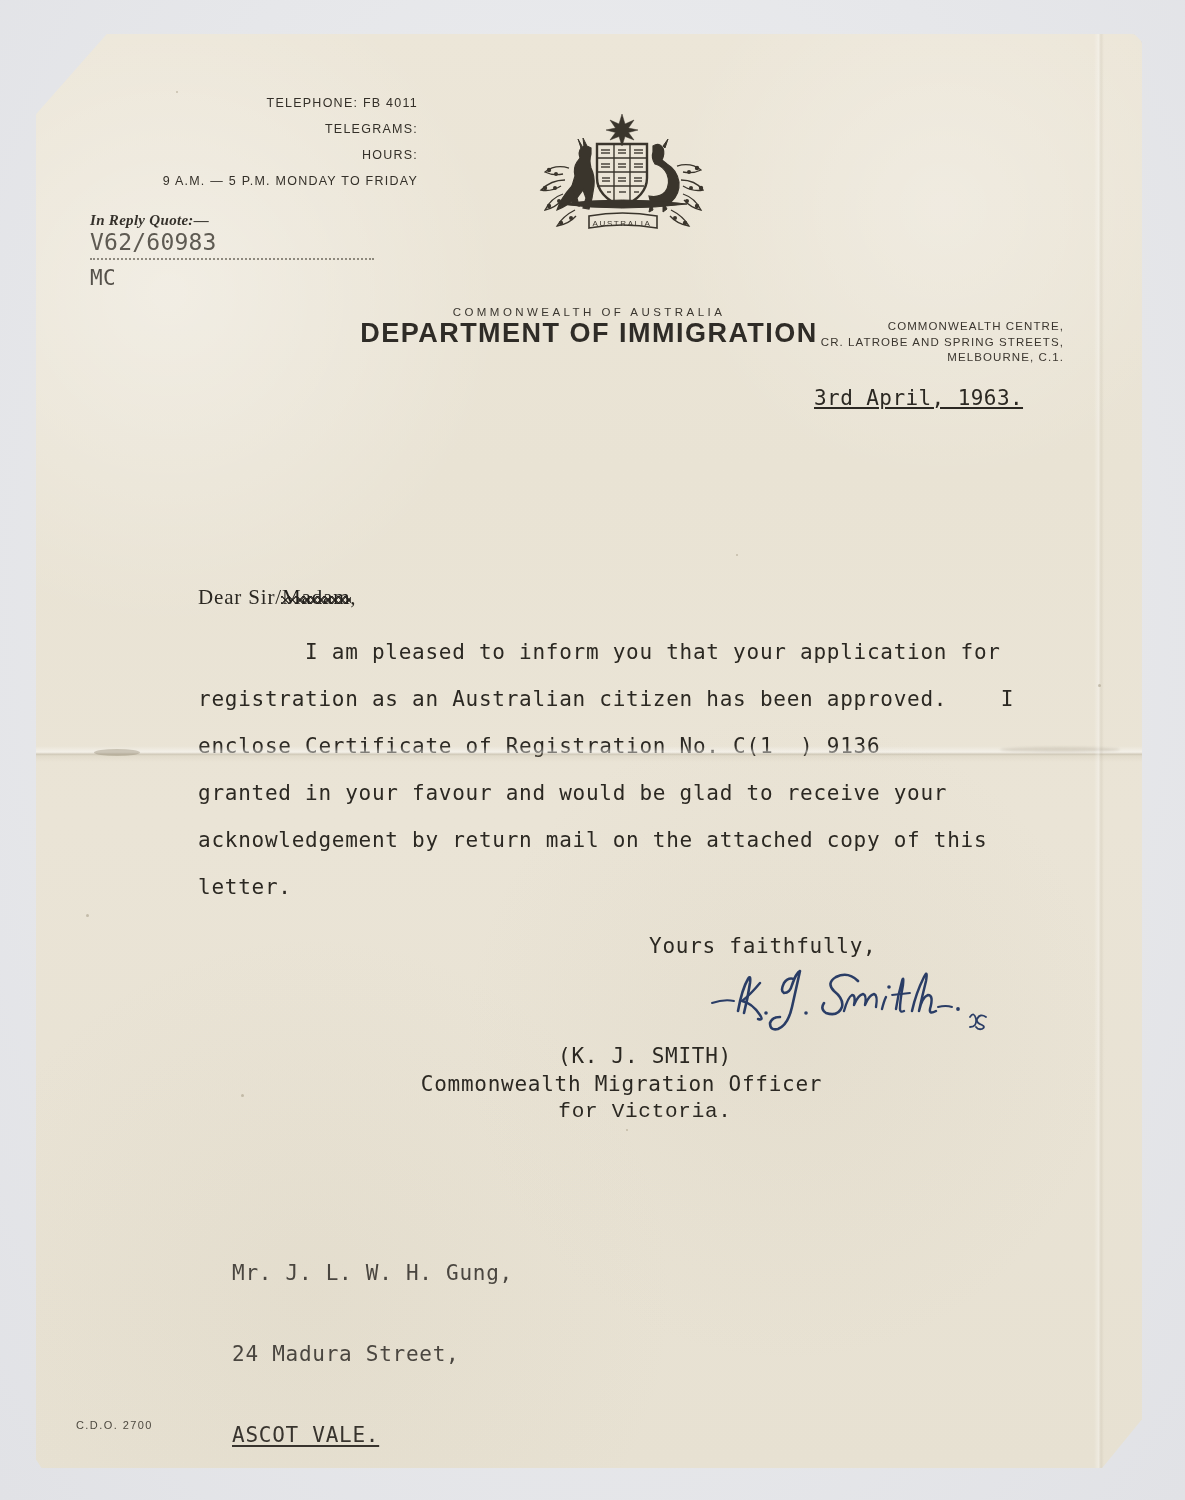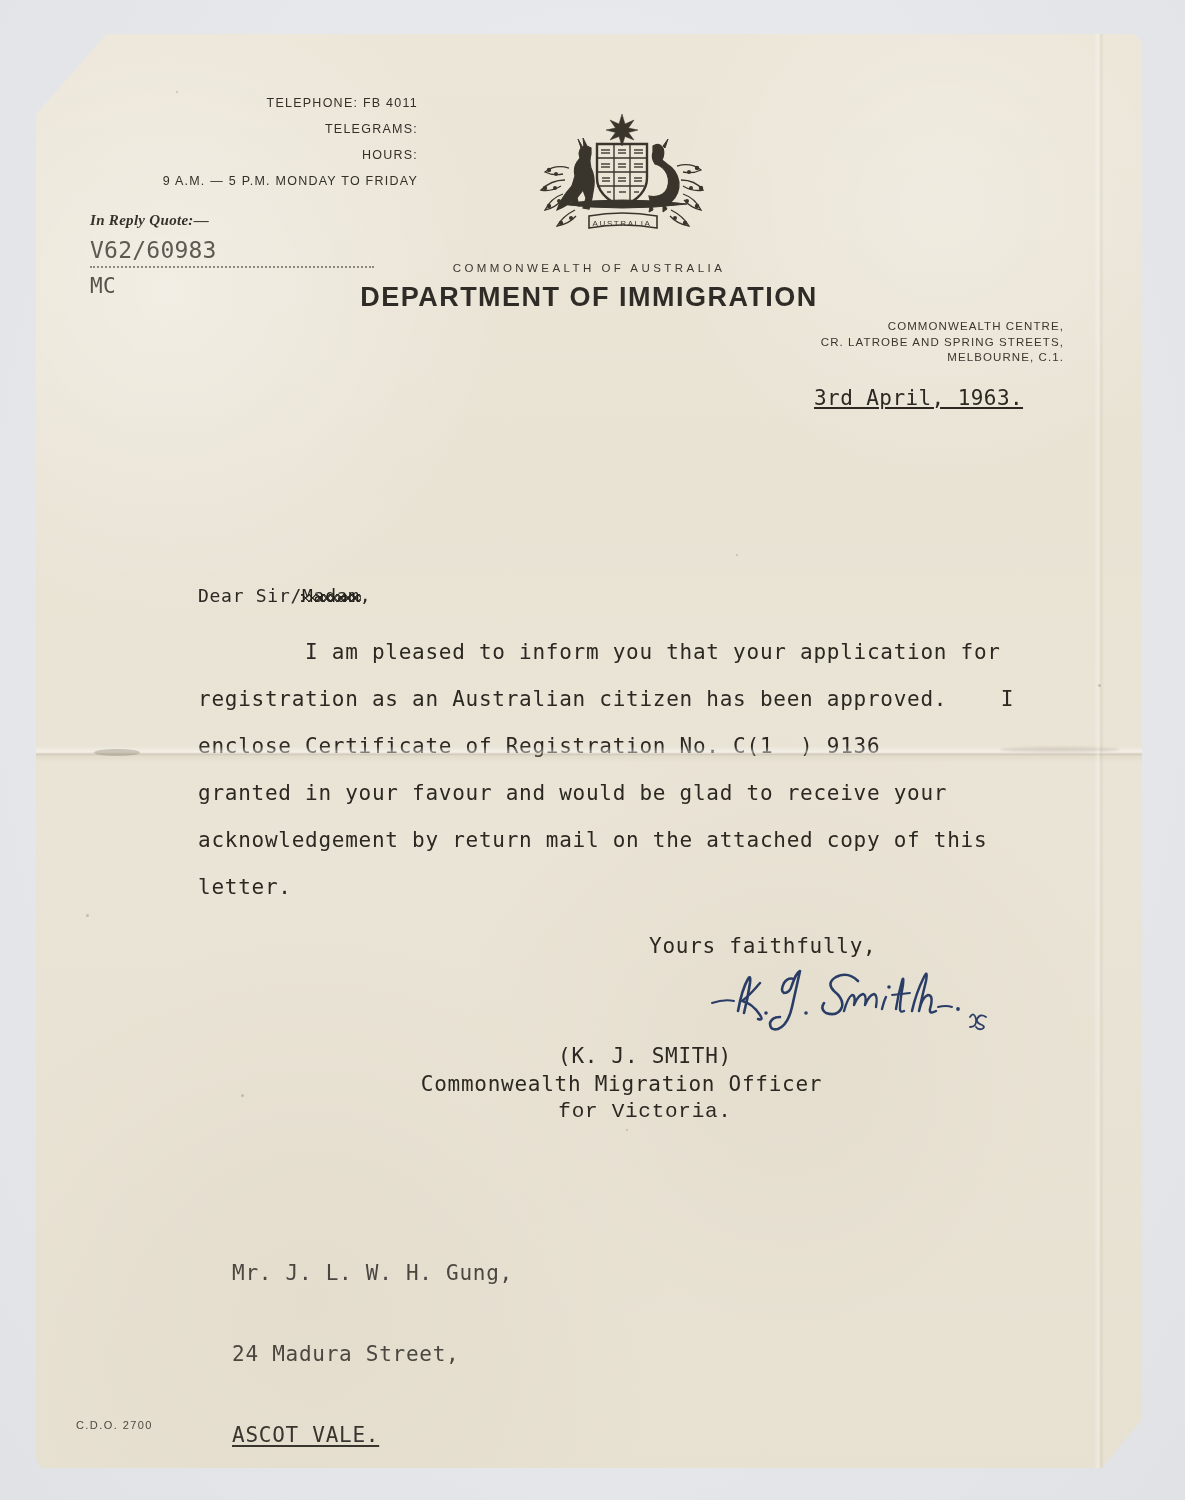--- a/index.html
+++ b/index.html
@@ -116,20 +116,21 @@
     position: absolute;
     border-radius: 50%;
     background: rgba(140,128,102,0.40);
     pointer-events: none;
   }
 
   
   .lh-text {
     color: #33302c;
     letter-spacing: 0.09em;
+    margin-top: 44px;
   }
 
   #contact-block {
     position: absolute;
     left: 52px;
     top: 56px;
     width: 330px;
   }
   #contact-block .line {
     font-size: 12.5px;
@@ -151,21 +152,21 @@
     font-style: italic;
     font-weight: bold;
     font-size: 15px;
     color: #35312b;
     letter-spacing: 0.02em;
   }
   #reference-number {
     font-family: "DejaVu Sans Mono", monospace;
     font-size: 23px;
     color: #5e5a52;
-    margin-top: 8px;
+    margin-top: 0;
     letter-spacing: 0.01em;
   }
   #reference-rule {
     margin-top: 3px;
     width: 284px;
     height: 0;
     border-bottom: 2px dotted #6d685d;
     opacity: 0.75;
   }
   #initials-code {
@@ -198,21 +199,21 @@
     font-size: 11.5px;
     letter-spacing: 0.30em;
     color: #3a362f;
     font-weight: normal;
   }
   #department-line {
     font-size: 27px;
     font-weight: bold;
     letter-spacing: 0.055em;
     color: #2f2c27;
-    margin-top: 8px;
+    margin-top: 0;
   }
 
   
   #office-address {
     position: absolute;
     right: 78px;
     top: 285px;
     text-align: right;
     font-size: 11.5px;
     line-height: 15.5px;
@@ -230,23 +231,24 @@
     left: 778px;
     top: 352px;
     font-size: 21px;
     letter-spacing: 0.02em;
     text-decoration: underline;
   }
   #salutation {
     position: absolute;
     left: 162px;
     top: 551px;
-    font-size: 18px;
+    font-size: 21px;
     letter-spacing: 0.04em;
     white-space: nowrap;
+    font-family: Liberation Serif, serif;
   }
   #salutation .struck {
     position: relative;
     display: inline-block;
     color: #201e1a;
   }
   #salutation .struck::after {
     content: "";
     position: absolute;
     left: -1px;

